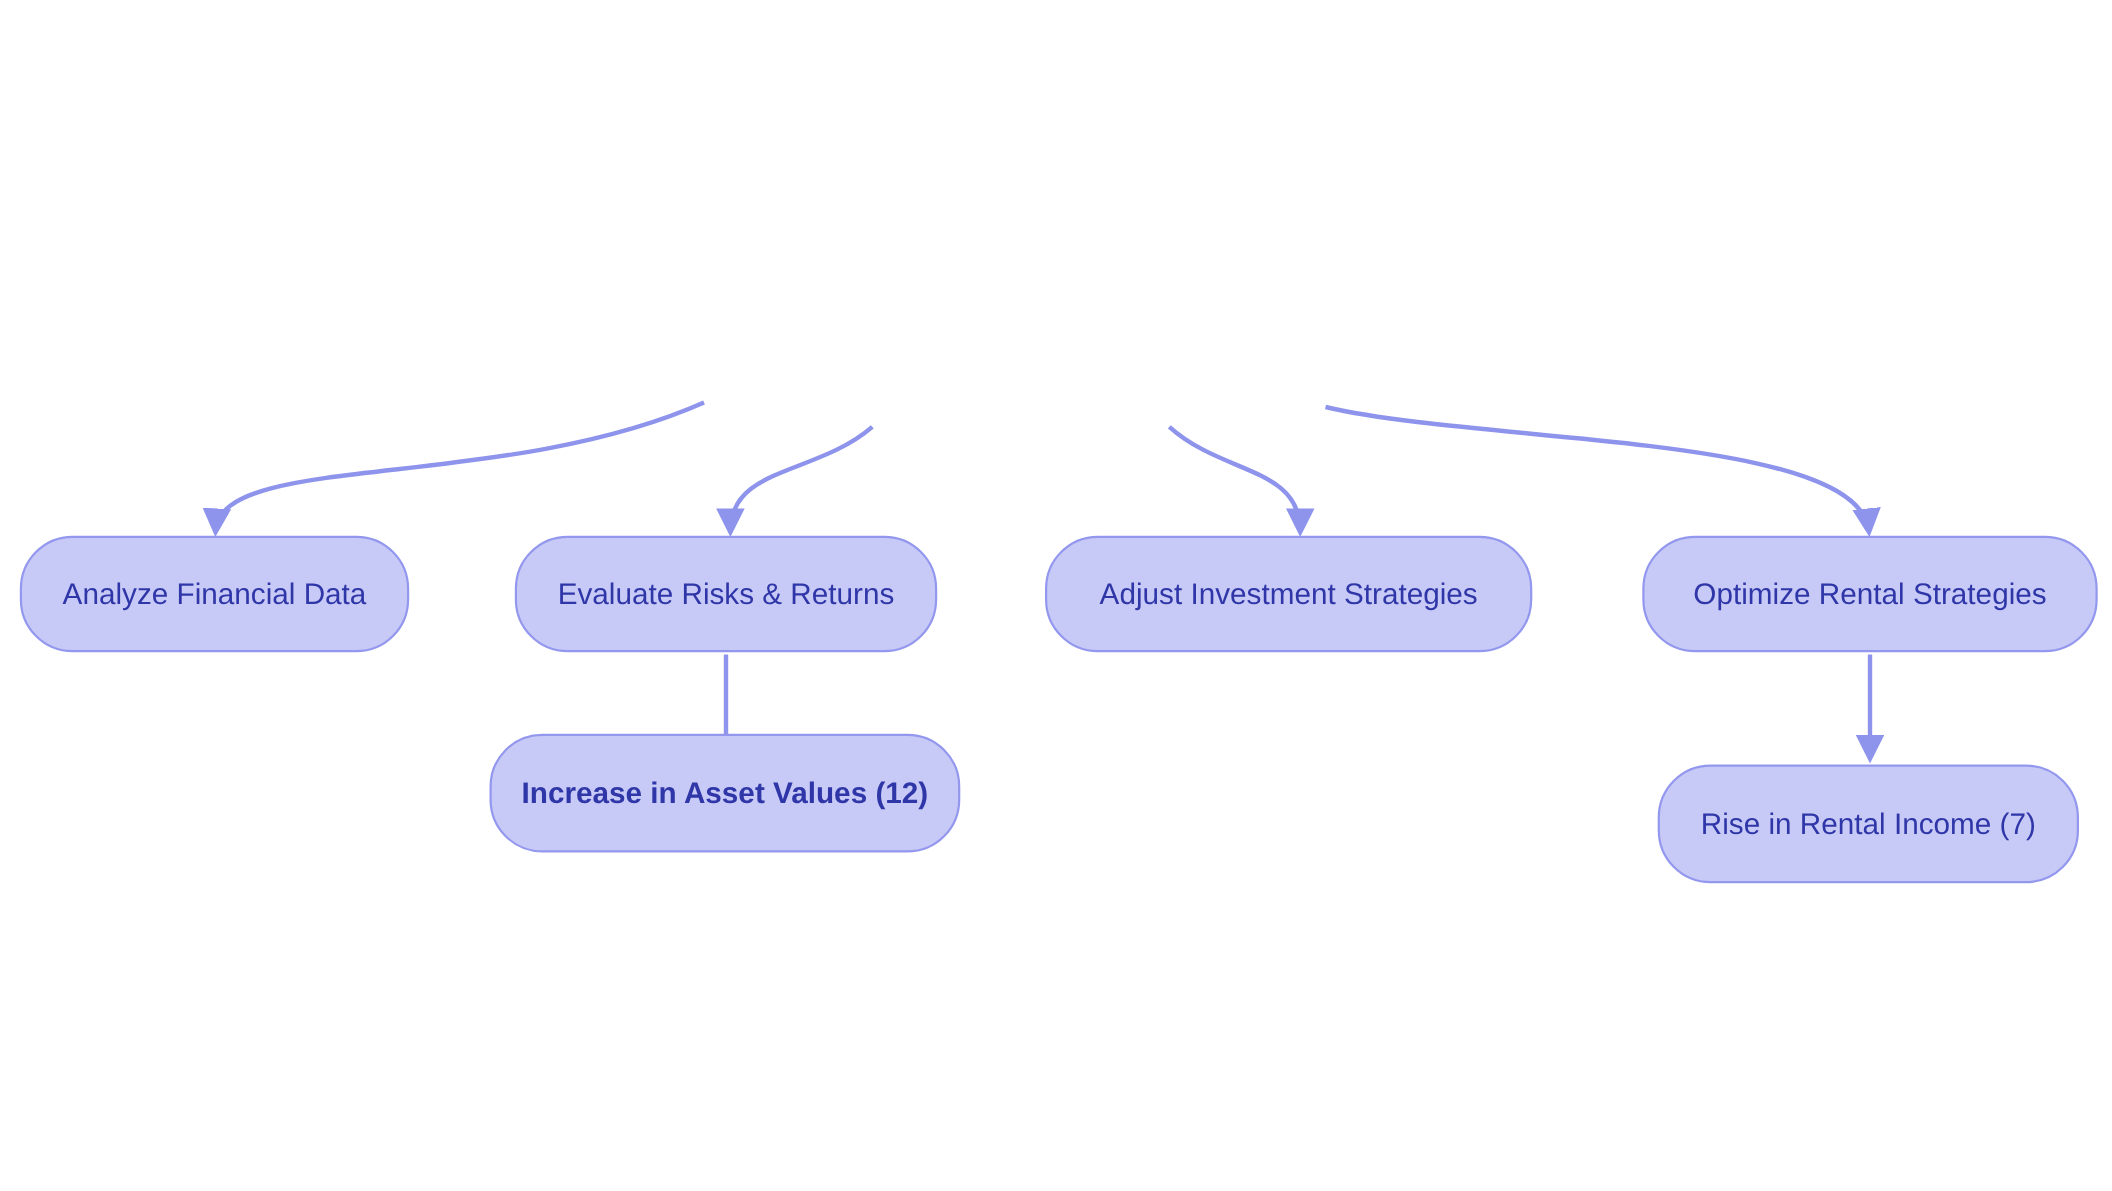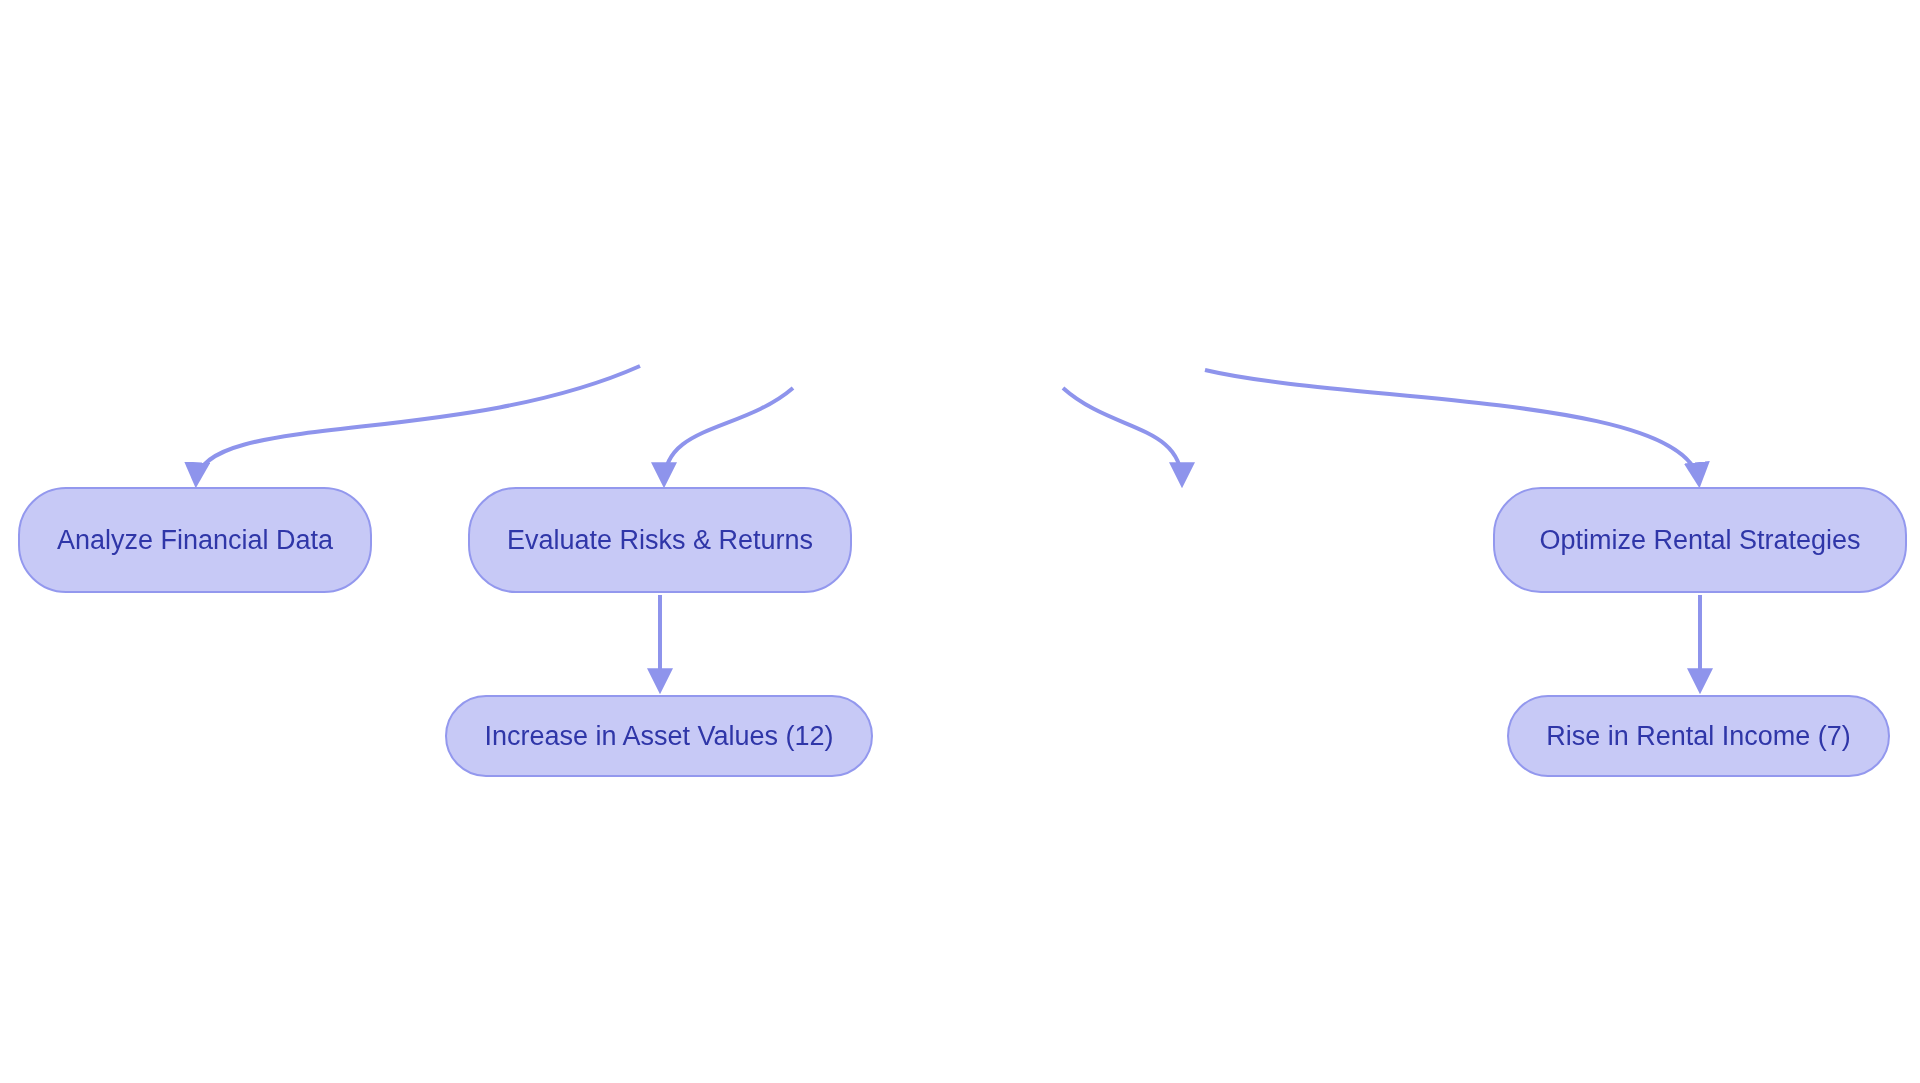--- a/index.html
+++ b/index.html
@@ -46,22 +46,22 @@
     text-align: center;
     font-size: 27px;
     line-height: 1.2;
     white-space: nowrap;
   }
   .n-root     { left: 635px;  top: 278px; width: 570px; height: 110px; border-radius: 52px; }
   .n-analyze  { left: 18px;   top: 487px; width: 354px; height: 106px; }
   .n-evaluate { left: 468px;  top: 487px; width: 384px; height: 106px; }
   .n-adjust   { left: 950px;  top: 487px; width: 443px; height: 106px; }
   .n-optimize { left: 1493px; top: 487px; width: 414px; height: 106px; }
-  .n-asset    { left: 445px;  top: 695px; width: 428px; height: 82px; }
-  .n-rental   { left: 1507px; top: 695px; width: 383px; height: 82px; }
+  .n-asset    { left: 445px;  top: 667px; width: 428px; height: 108px; font-weight: bold; }
+  .n-rental   { left: 1507px; top: 695px; width: 383px; height: 108px; }
 </style>
 </head>
 <body>
 
 <div class="canvas">
 
   <svg class="edges" viewBox="0 0 1920 1083" xmlns="http://www.w3.org/2000/svg">
     <defs>
       <marker id="arrow" viewBox="0 0 10 10" refX="8" refY="5" markerUnits="userSpaceOnUse" markerWidth="26" markerHeight="26" orient="auto">
         <path class="arrowhead" d="M 0 0 L 10 5 L 0 10 z"></path>
@@ -78,20 +78,23 @@
 
 
   <div class="node n-evaluate">
     <span>Evaluate Risks &amp; Returns</span>
   </div>
 
   <div class="node n-analyze">
     <span>Analyze Financial Data</span>
   </div>
 
+  <div class="node n-adjust">
+    <span>Adjust Investment Strategies</span>
+  </div>
 
   <div class="node n-optimize">
     <span>Optimize Rental Strategies</span>
   </div>
 
   <div class="node n-asset">
     <span>Increase in Asset Values (12)</span>
   </div>
 
   <div class="node n-rental">

